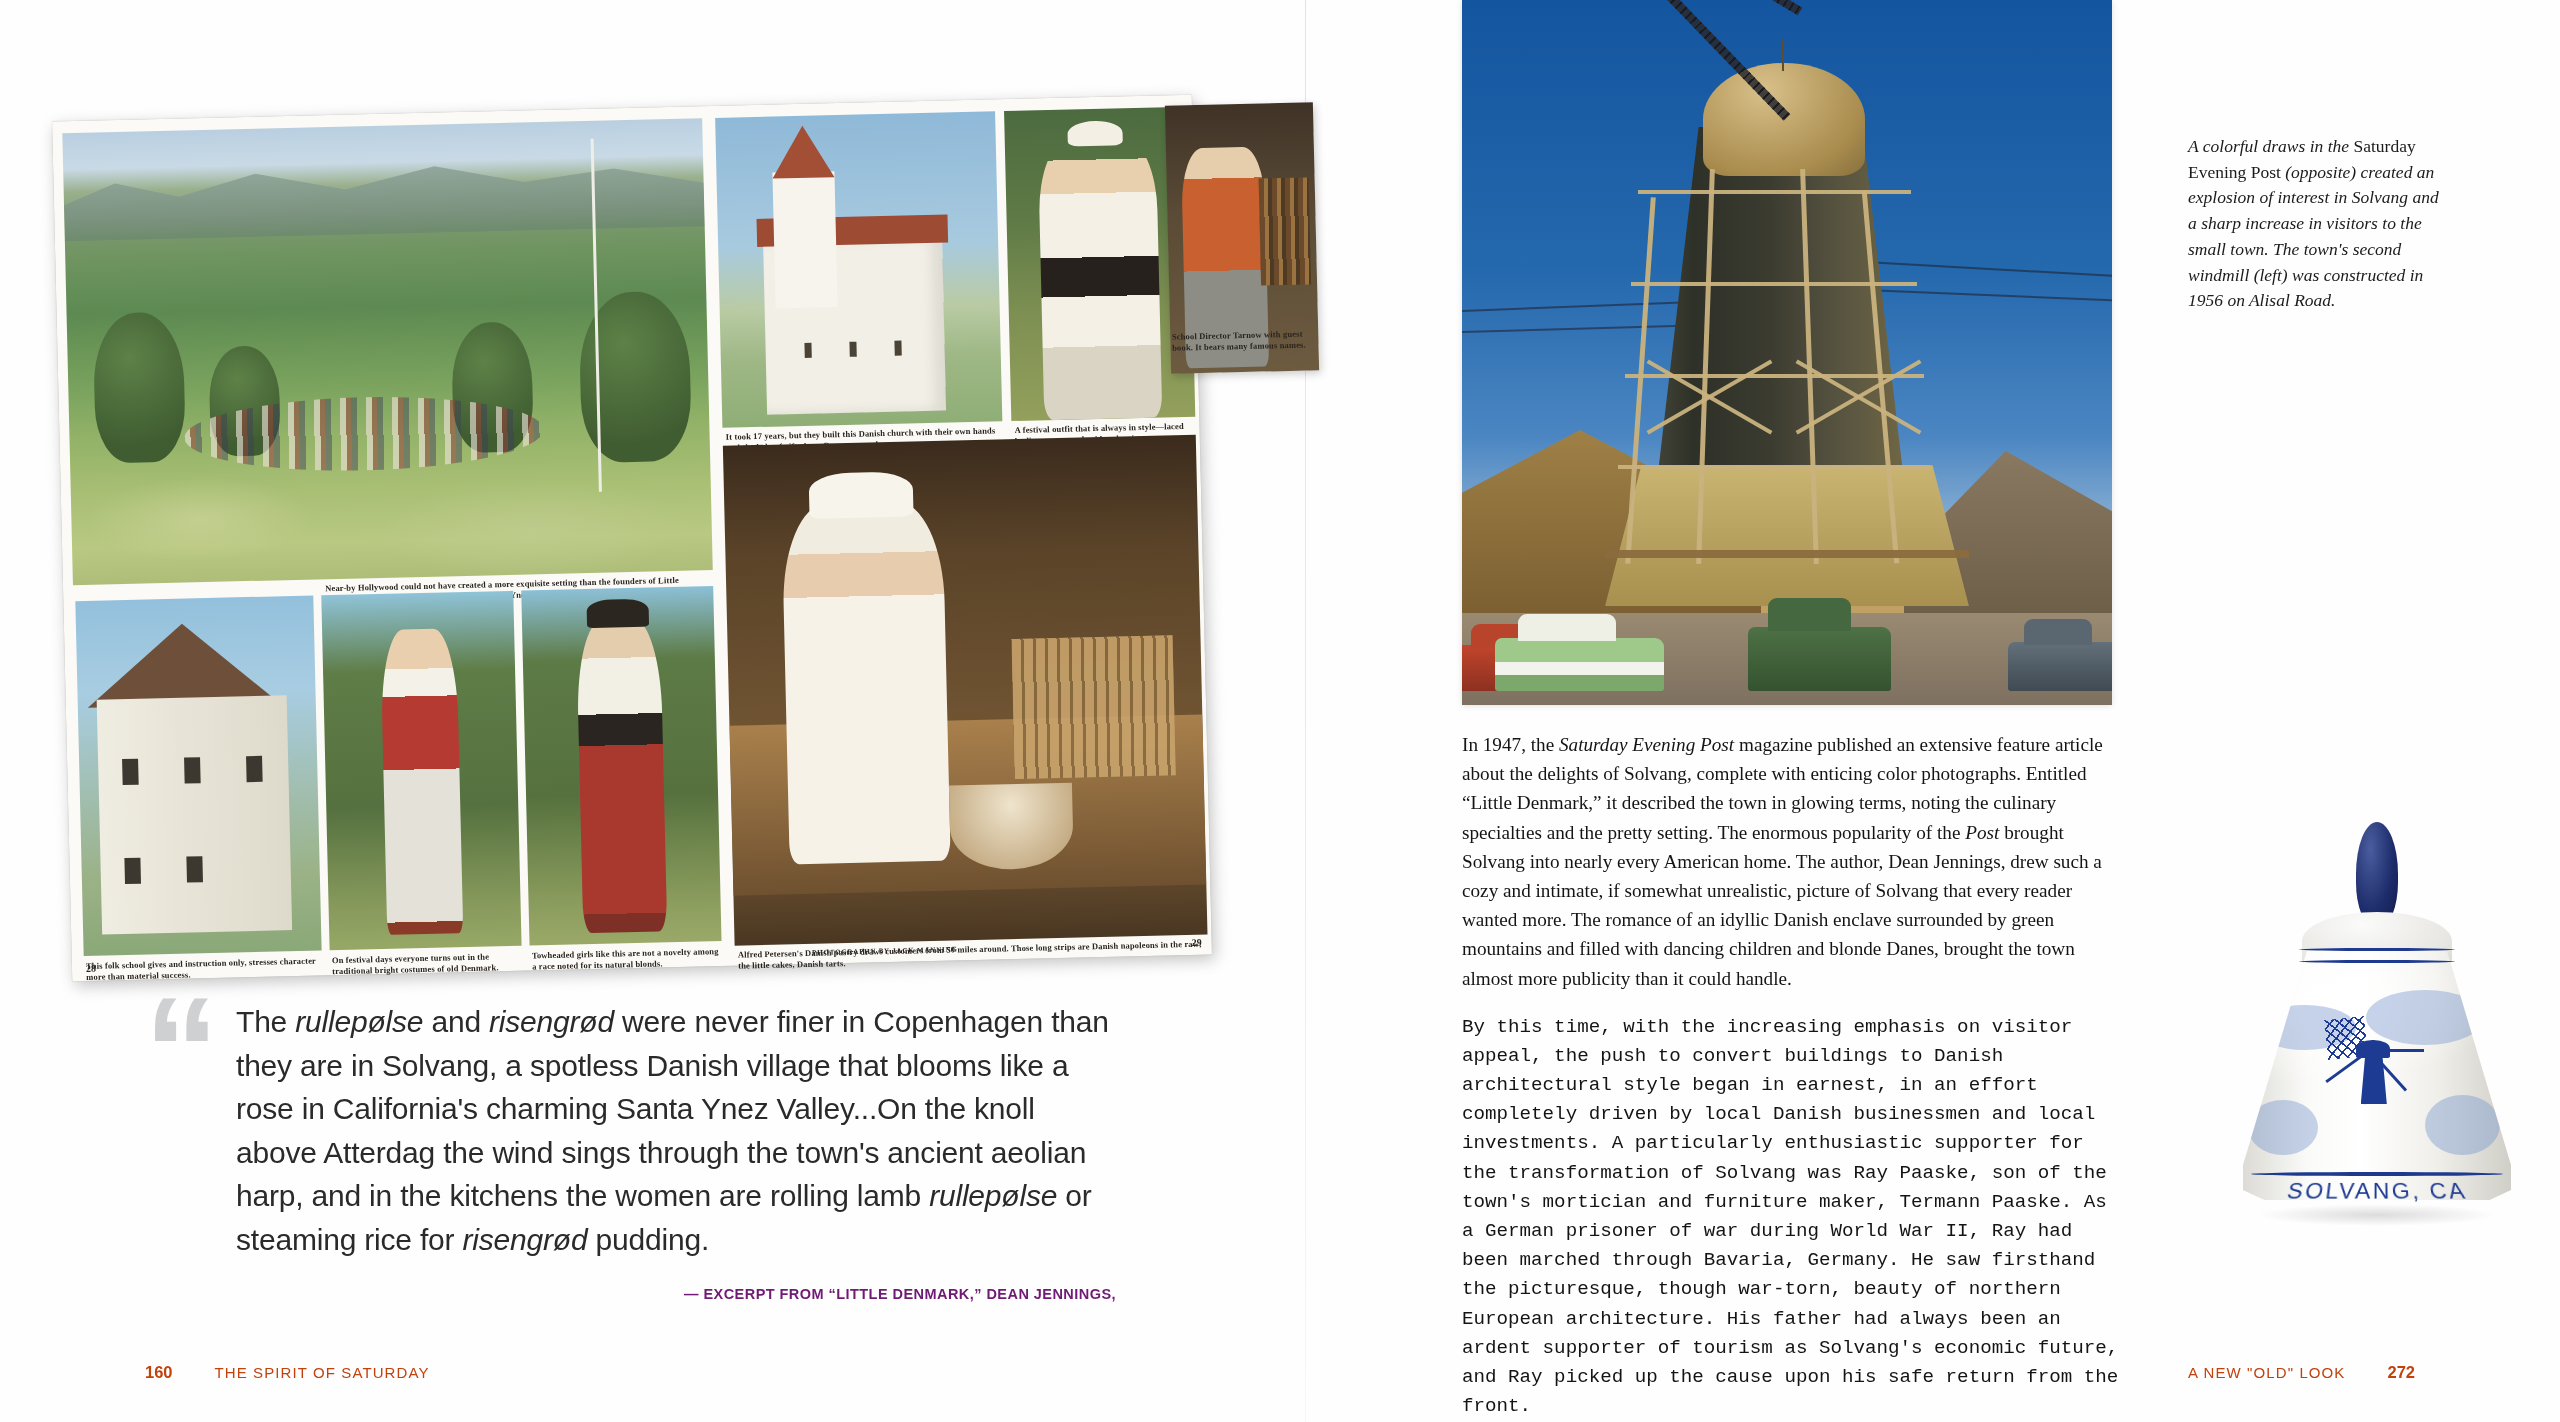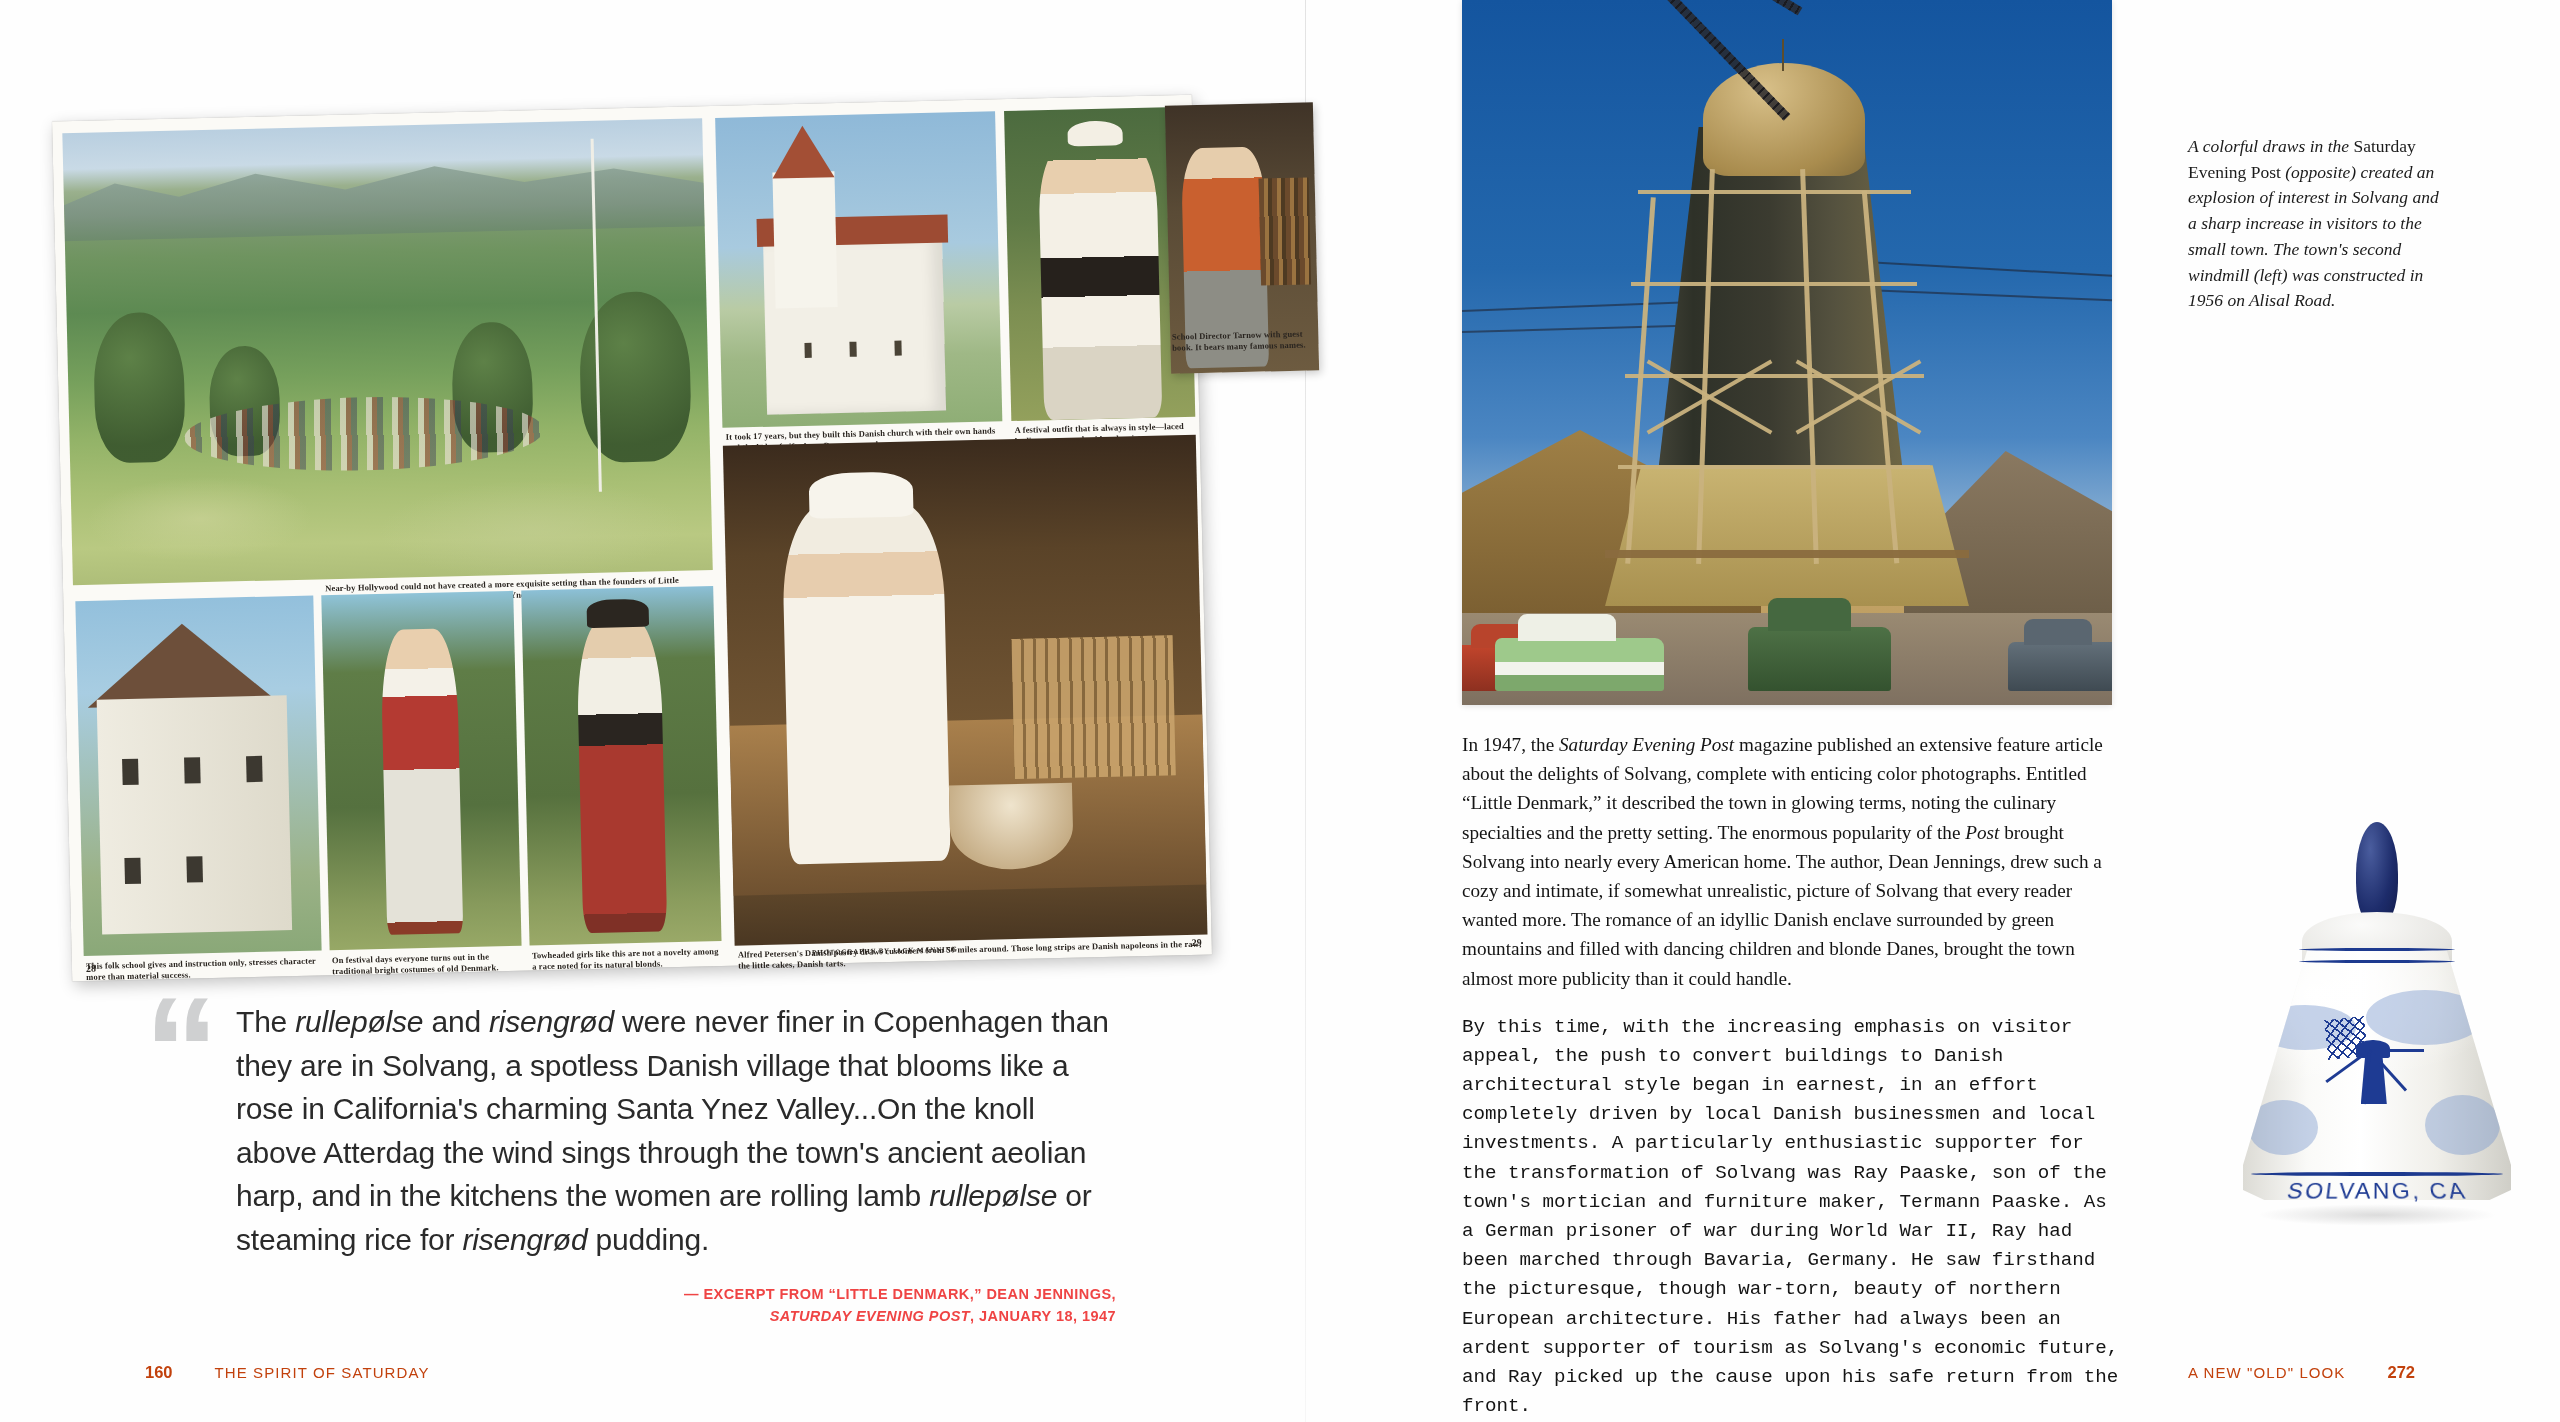--- a/index.html
+++ b/index.html
@@ -284,21 +284,21 @@
   }
   .quote-text em { font-style: italic; }
   .quote-attrib {
     margin-top: 22px;
     text-align: right;
     font-family: "Liberation Sans", sans-serif;
     font-weight: 700;
     font-size: 14.5px;
     letter-spacing: .45px;
     line-height: 1.55;
-    color: #ef4444;
+    color: #701a75;
   }
   .quote-attrib em { font-style: italic; }
 
   
   .folio {
     position: absolute;
     bottom: 40px;
     font-family: "Liberation Sans", sans-serif;
     font-size: 15px;
     color: #c2410c;
@@ -560,21 +560,20 @@
     <div style="position:absolute;right:4%;top:28%;width:34%;height:40%;
                 background:repeating-linear-gradient(90deg,#6b4a2c 0 5px,#9a7340 5px 9px,#4e3a22 9px 13px);"></div>
   </div>
   <div class="mag-cap" style="left:1172px; top:330px; width:142px; transform:rotate(-1.35deg);">School Director Tarnow with guest book. It bears many famous names.</div>
 
   <div class="quote-block">
     <div class="quote-mark">“</div>
     <div class="quote-text"><span>The </span><em>rullepølse</em><span> and </span><em>risengrød</em><span> were never finer in Copenhagen than they are in Solvang, a spotless Danish village that blooms like a rose in California's charming Santa Ynez Valley...On the knoll above Atterdag the wind sings through the town's ancient aeolian harp, and in the kitchens the women are rolling lamb </span><em>rullepølse</em><span> or steaming rice for </span><em>risengrød</em><span> pudding.</span></div>
     <div class="quote-attrib">
       <div>— EXCERPT FROM “LITTLE DENMARK,” DEAN JENNINGS,</div>
-      <div><em>SATURDAY EVENING POST</em><span>, JANUARY 18, 1947</span></div>
     </div>
   </div>
 
   <div class="folio folio-left">
     <span class="num">160</span>
     <span>THE SPIRIT OF SATURDAY</span>
   </div>
 
   <div class="windmill-photo">
     <div class="wm-sky"></div>

